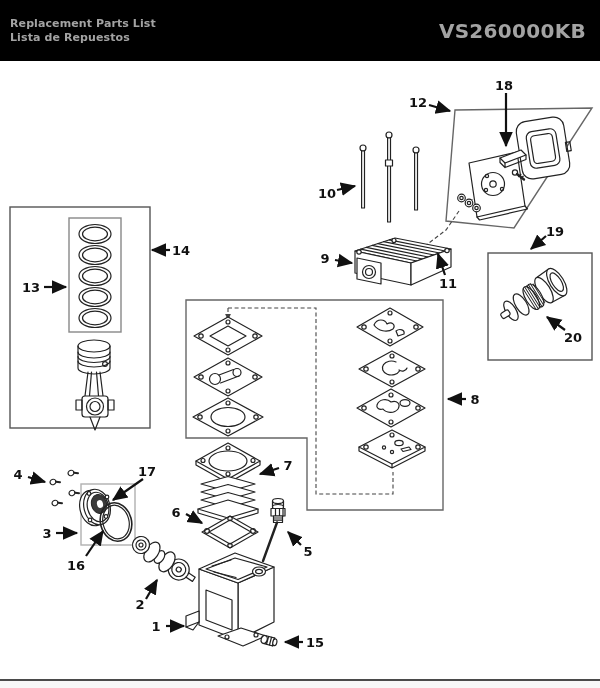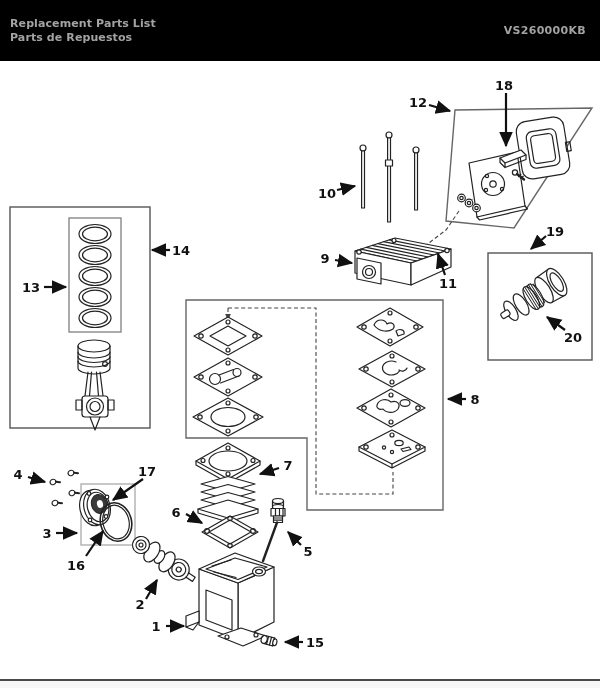--- a/index.html
+++ b/index.html
@@ -3,41 +3,41 @@
 <meta charset="utf-8">
 <style>
   html,body{margin:0;padding:0;background:#fff;}
   .page{position:relative;width:600px;height:688px;background:#ffffff;overflow:hidden;
         font-family:"DejaVu Sans","Liberation Sans",sans-serif;}
   .header{position:absolute;left:0;top:0;width:600px;height:61px;background:#000;color:#a3a3a3;
           display:flex;align-items:center;justify-content:space-between;box-sizing:border-box;
           padding:0 14px 0 10px;gap:20px;}
   .titles{display:flex;flex-direction:column;justify-content:center;line-height:13.5px;}
   .titles div{font-size:11px;font-weight:bold;letter-spacing:.1px;}
-  .partnum{font-size:11px;font-weight:bold;letter-spacing:.3px;}
+  .partnum{font-size:20px;font-weight:bold;letter-spacing:.3px;}
   .diagram{position:absolute;left:0;top:0;}
   .footer-line{position:absolute;left:0;top:679px;width:600px;height:2px;background:#4a4a4a;}
   .footer-strip{position:absolute;left:0;top:681px;width:600px;height:7px;background:#f7f7f7;}
   svg{display:block;}
   .ln{stroke:#222;fill:none;stroke-width:1.2;stroke-linejoin:round;stroke-linecap:round;}
   .wf{stroke:#222;fill:#fff;stroke-width:1.2;stroke-linejoin:round;}
   .bx{fill:none;stroke-width:1.4;}
   .dash{fill:none;stroke:#444;stroke-width:1.1;stroke-dasharray:4 2.6;}
   .ar{stroke:#111;stroke-width:2.2;fill:none;}
   .co{font:bold 13px "DejaVu Sans","Liberation Sans",sans-serif;fill:#111;}
 </style>
 </head>
 <body>
 
 <div class="page">
 
   <div class="header">
     <div class="titles">
       <div>Replacement Parts List</div>
-      <div>Parts de Repuestos</div>
+      <div>Lista de Repuestos</div>
     </div>
     <div class="partnum">VS260000KB</div>
   </div>
 
   <svg class="diagram" width="600" height="688" viewBox="0 0 600 688">
     <defs>
       <marker id="ah" markerWidth="8" markerHeight="7" refX="6.4" refY="3.5" orient="auto">
         <path d="M0,0.4 L7,3.5 L0,6.6 Z" fill="#111"></path>
       </marker>
       <marker id="ahs" markerWidth="7" markerHeight="6" refX="5.4" refY="3" orient="auto">

